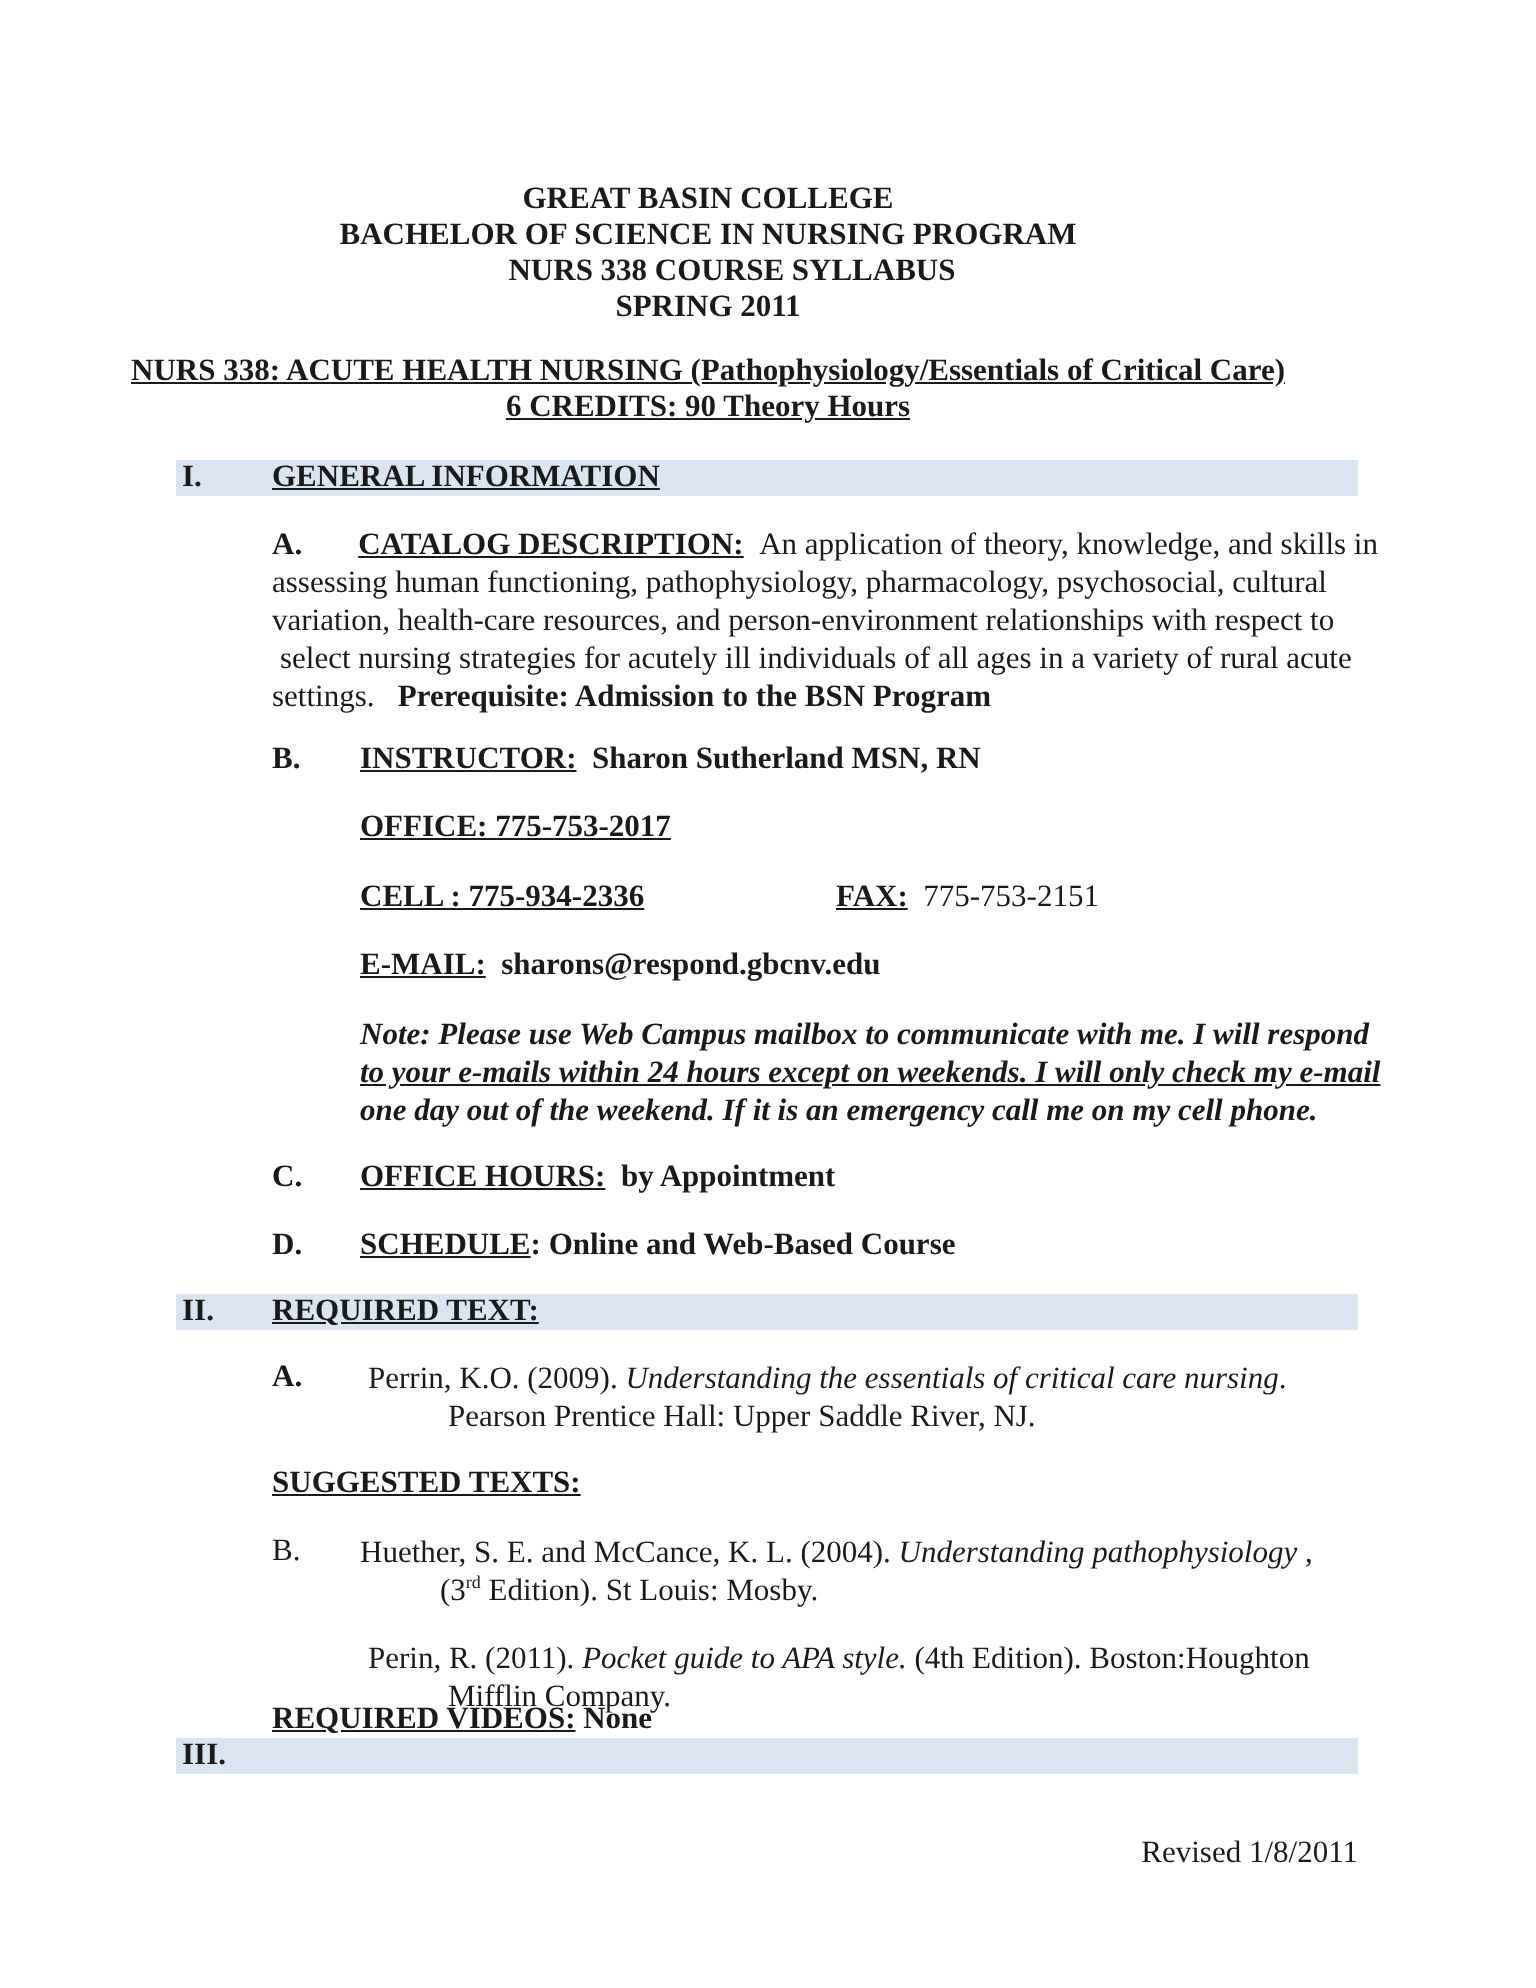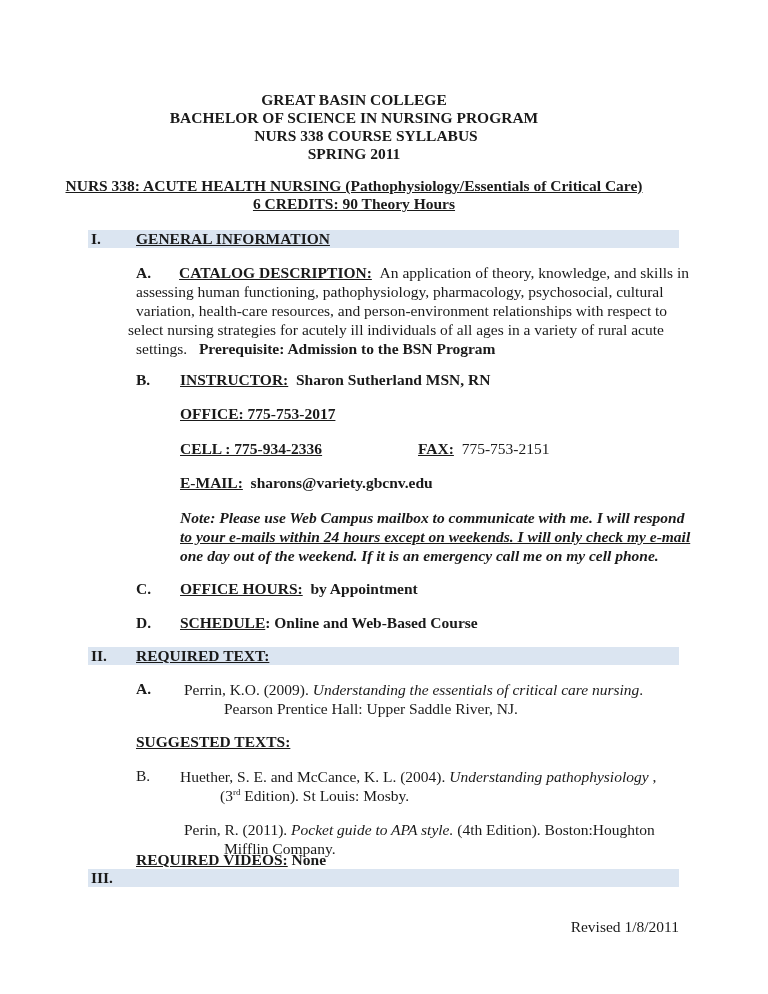--- a/index.html
+++ b/index.html
@@ -30,36 +30,36 @@
 
 <div class="band" style="top:230px;"></div>
 <div class="abs b" style="top:230px; left:91px;">I.</div>
 <div class="abs b u" style="top:230px; left:136px;">GENERAL INFORMATION</div>
 
 <div class="abs line" style="top:263px; left:136px;">
   <span class="b">A.</span><span style="display:inline-block;width:28px;"></span><span class="b u">CATALOG DESCRIPTION:</span>&nbsp;&nbsp;<span>An application of theory, knowledge, and skills in</span>
 </div>
 <div class="abs line" style="top:282px; left:136px;">assessing human functioning, pathophysiology, pharmacology, psychosocial, cultural</div>
 <div class="abs line" style="top:301px; left:136px;">variation, health-care resources, and person-environment relationships with respect to</div>
-<div class="abs line" style="top:320px; left:128px;">select nursing strategies for acutely ill individuals of all ages in a variety of rural acute</div>
+<div class="abs line" style="top:320px; left:140px;">select nursing strategies for acutely ill individuals of all ages in a variety of rural acute</div>
 <div class="abs line" style="top:339px; left:136px;">
   <span>settings.</span>&nbsp;&nbsp;&nbsp;<span class="b">Prerequisite:  Admission to the BSN Program</span>
 </div>
 
 <div class="abs b" style="top:371px; left:136px;">B.</div>
 <div class="abs" style="top:371px; left:180px;">
   <span class="b u">INSTRUCTOR:</span>&nbsp;&nbsp;<span class="b">Sharon Sutherland MSN, RN</span>
 </div>
 <div class="abs b u" style="top:405px; left:180px;">OFFICE: 775-753-2017</div>
 <div class="abs b u" style="top:440px; left:180px;">CELL : 775-934-2336</div>
 <div class="abs" style="top:440px; left:370px;margin-left:48px;">
   <span class="b u">FAX:</span>&nbsp;&nbsp;<span>775-753-2151</span>
 </div>
 <div class="abs" style="top:474px; left:180px;">
-  <span class="b u">E-MAIL:</span>&nbsp;&nbsp;<span class="b">sharons@variety.gbcnv.edu</span>
+  <span class="b u">E-MAIL:</span>&nbsp;&nbsp;<span class="b">sharons@respond.gbcnv.edu</span>
 </div>
 <div class="abs b i line" style="top:508px; left:180px;">Note: Please use Web Campus mailbox to communicate with me. I will respond</div>
 <div class="abs b i line" style="top:527px; left:180px;text-decoration:underline;">to your e-mails within 24 hours except on weekends. I will only check my e-mail</div>
 <div class="abs b i line" style="top:546px; left:180px;">one day out of the weekend. If it is an emergency call me on my cell phone.</div>
 
 <div class="abs b" style="top:580px; left:136px;">C.</div>
 <div class="abs" style="top:580px; left:180px;">
   <span class="b u">OFFICE HOURS:</span>&nbsp;&nbsp;<span class="b">by Appointment</span>
 </div>
 

